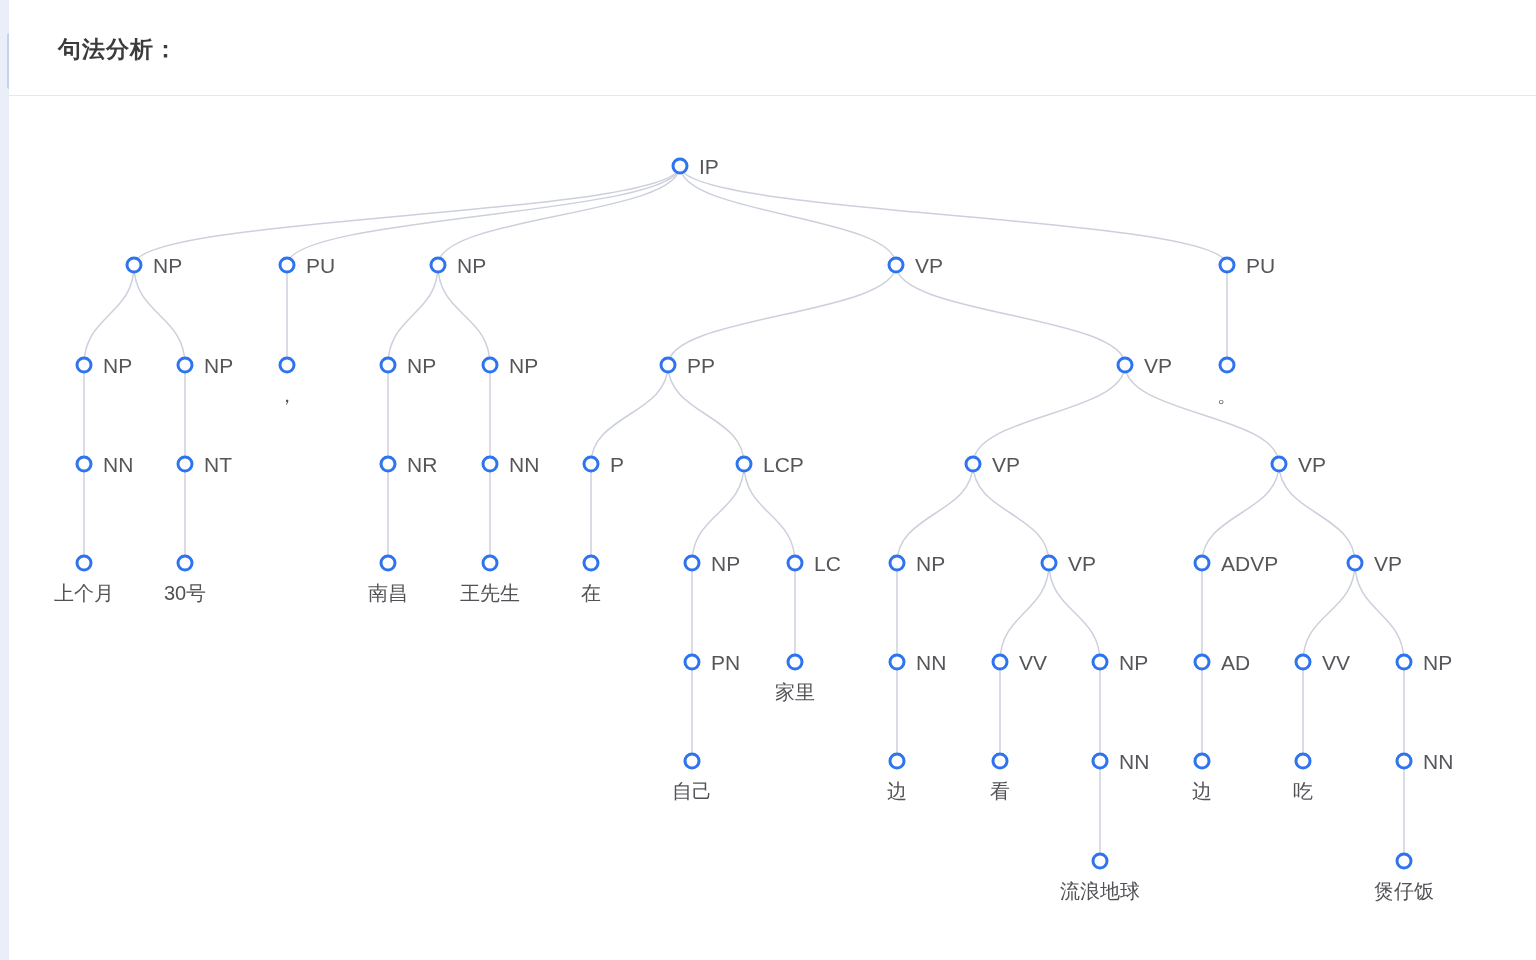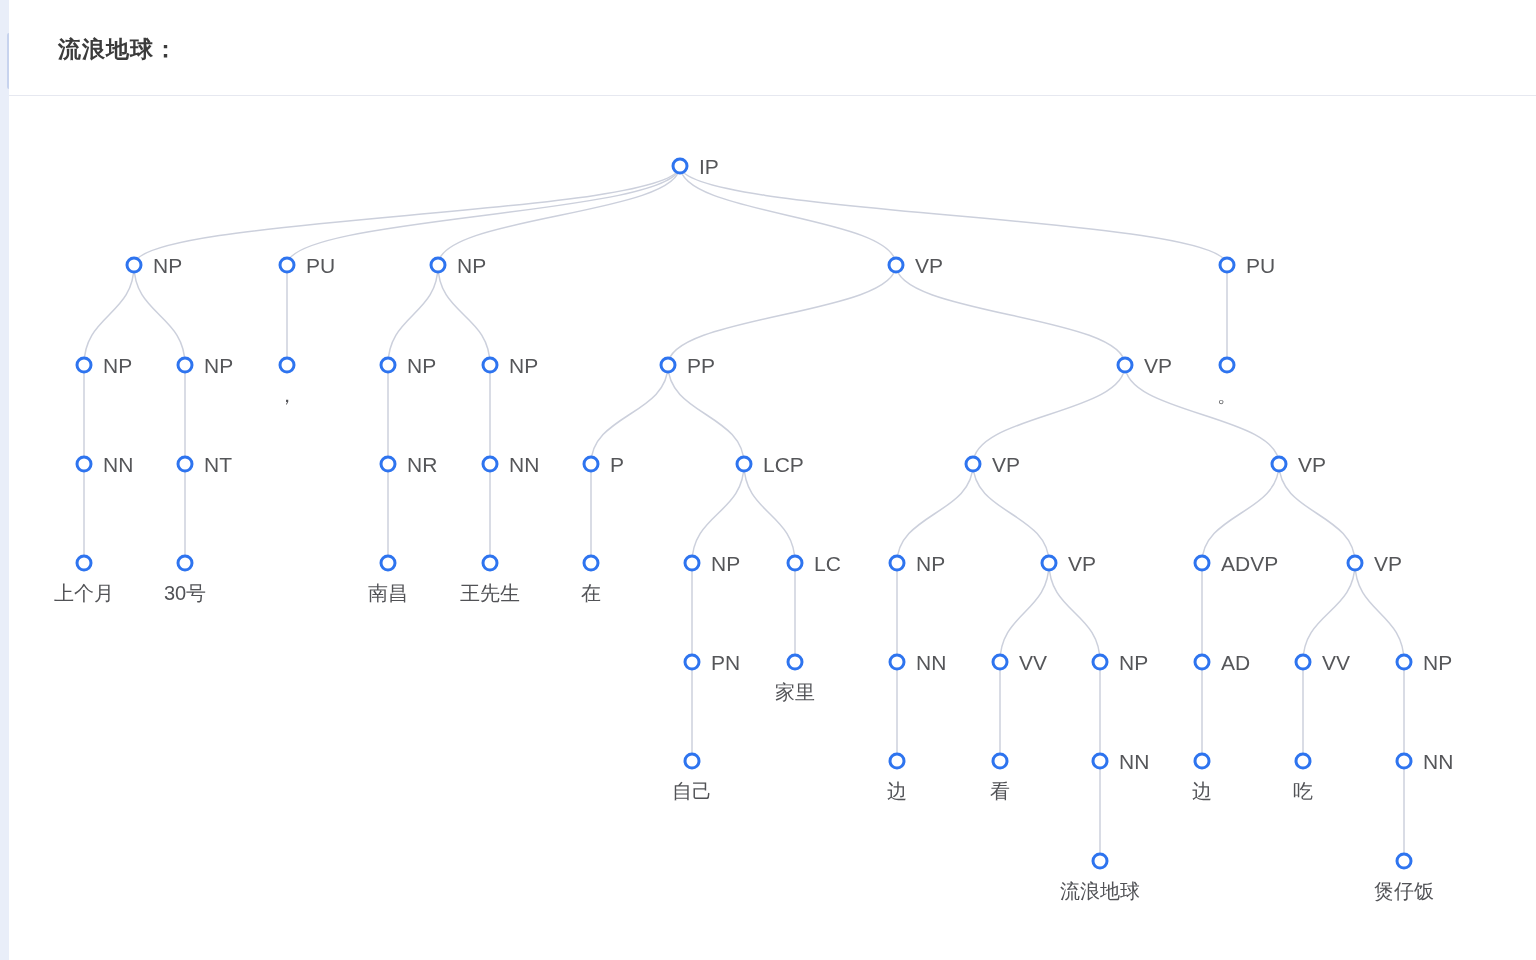--- a/index.html
+++ b/index.html
@@ -78,21 +78,21 @@
   }
 </style>
 </head>
 <body>
 
 <div class="page">
   <div class="left-strip"></div>
   <div class="left-accent"></div>
   <div class="card">
     <div class="panel-header">
-      <div class="panel-title">流浪地球：</div>
+      <div class="panel-title">句法分析：</div>
     </div>
   </div>
   <svg class="tree" id="tree-svg" viewBox="0 0 1536 960" xmlns="http://www.w3.org/2000/svg">
       <path d="M 680 166 C 680 215.5, 134 215.5, 134 265" class="edge"></path>
       <path d="M 680 166 C 680 215.5, 287 215.5, 287 265" class="edge"></path>
       <path d="M 680 166 C 680 215.5, 438 215.5, 438 265" class="edge"></path>
       <path d="M 680 166 C 680 215.5, 896 215.5, 896 265" class="edge"></path>
       <path d="M 680 166 C 680 215.5, 1227 215.5, 1227 265" class="edge"></path>
       <path d="M 134 265 C 134 315, 84 315, 84 365" class="edge"></path>
       <path d="M 134 265 C 134 315, 185 315, 185 365" class="edge"></path>

